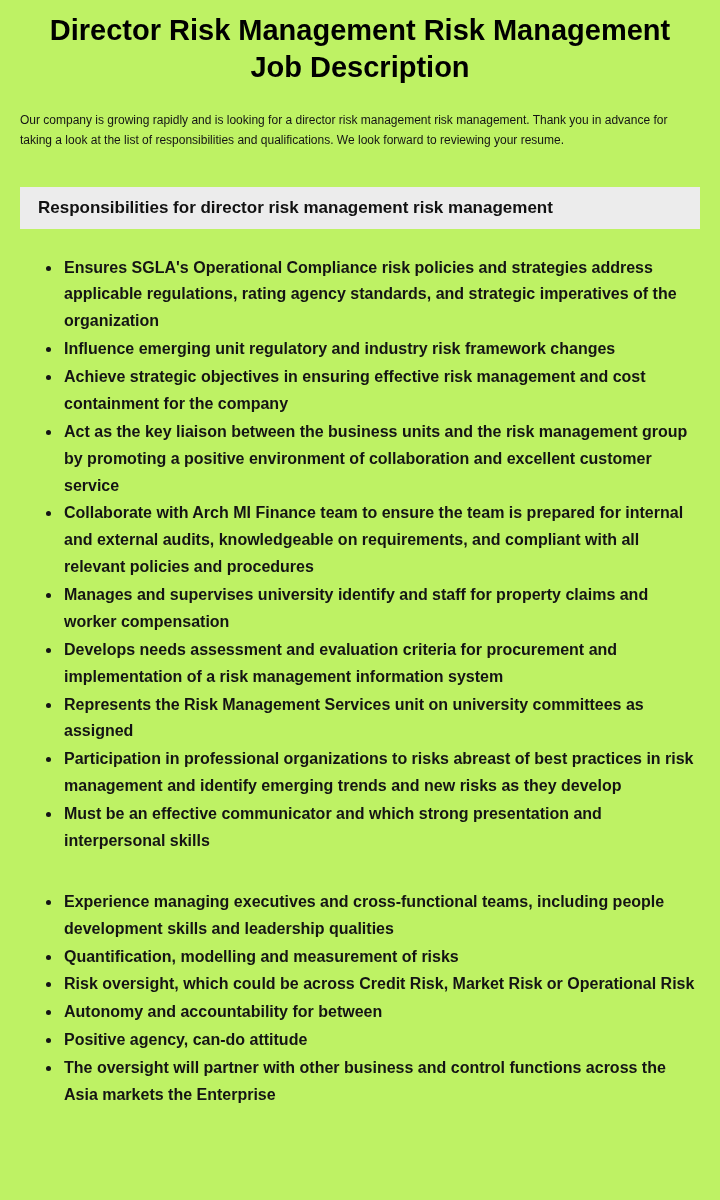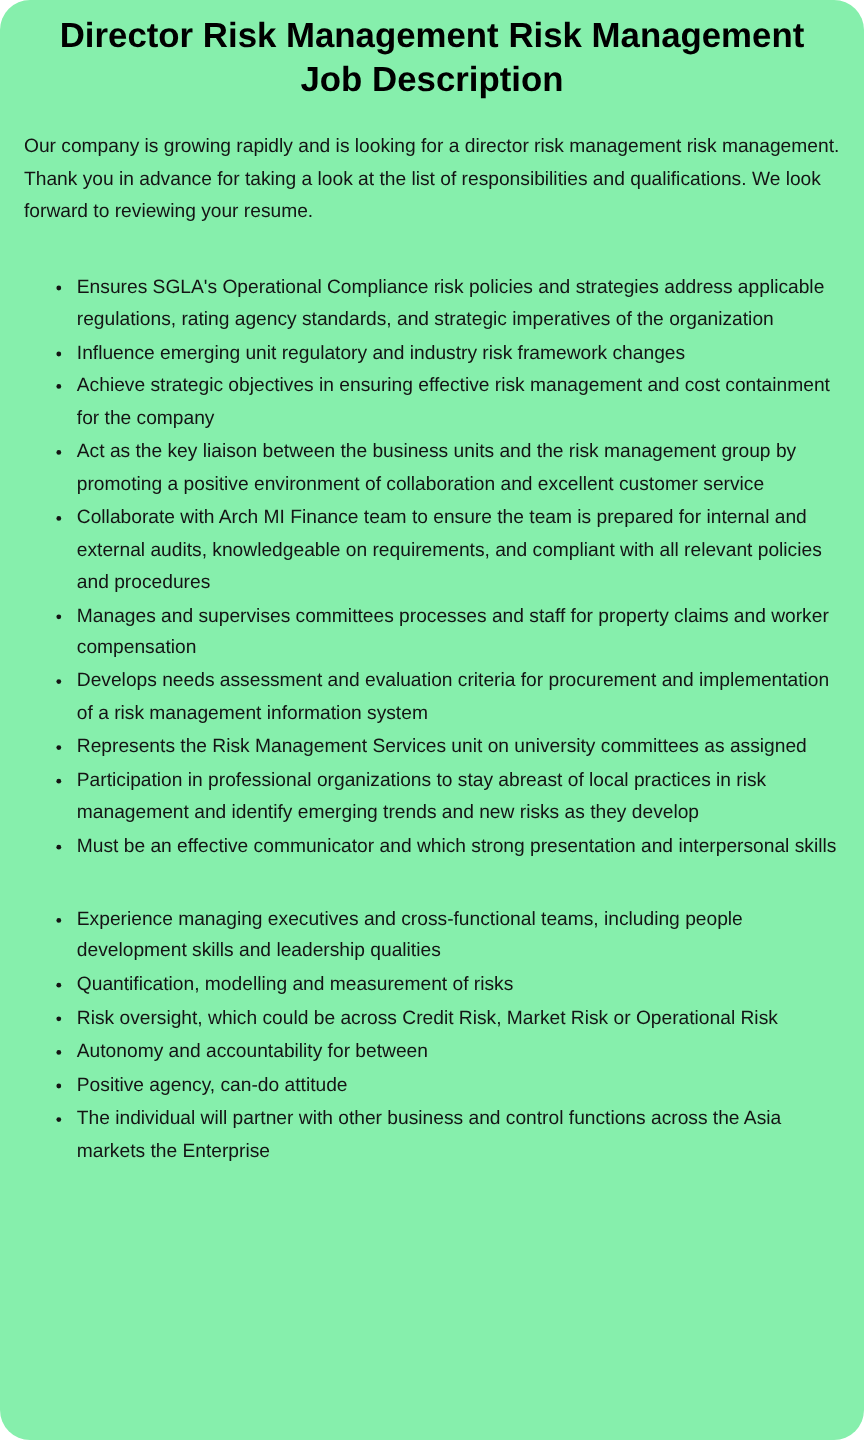--- a/index.html
+++ b/index.html
@@ -4,83 +4,84 @@
 <style>
   * { box-sizing: border-box; }
   html, body { margin: 0; padding: 0; background: #ffffff; }
   .page {
     width: 720px;
     min-height: 1200px;
     margin: 0 auto;
     padding: 6px 20px 24px 20px;
     font-family: "Liberation Sans", sans-serif;
     color: #141414;
-    background: #86efac;
-    border-radius: 25px;
+    background: #bef264;
   }
   .doc-title {
     font-size: 29px;
     line-height: 1.28;
     font-weight: bold;
     text-align: center;
     margin: 6px 8px 24px 8px;
     color: #000000;
   }
   .intro {
-    font-size: 16px;
+    font-size: 12px;
     line-height: 1.68;
     margin: 0 0 36px 0;
   }
   .section-header {
     background: #ececec;
     font-size: 17px;
     font-weight: bold;
     padding: 11px 18px;
     margin: 0;
     color: #111111;
   }
   ul.item-list {
     margin: 26px 0 34px 0;
     padding-left: 42px;
   }
   ul.item-list li {
     font-size: 16px;
     line-height: 1.68;
     margin: 0 0 1px 0;
     padding-left: 2px;
+    font-weight: bold;
   }
 </style>
 </head>
 <body>
 
 <div class="page">
 
   <h1 class="doc-title">Director Risk Management Risk Management Job Description</h1>
 
   <p class="intro">Our company is growing rapidly and is looking for a director risk management risk management. Thank you in advance for taking a look at the list of responsibilities and qualifications. We look forward to reviewing your resume.</p>
 
   <div class="section">
+    <h2 class="section-header">Responsibilities for director risk management risk management</h2>
     <ul class="item-list">
         <li>Ensures SGLA's Operational Compliance risk policies and strategies address applicable regulations, rating agency standards, and strategic imperatives of the organization</li>
         <li>Influence emerging unit regulatory and industry risk framework changes</li>
         <li>Achieve strategic objectives in ensuring effective risk management and cost containment for the company</li>
         <li>Act as the key liaison between the business units and the risk management group by promoting a positive environment of collaboration and excellent customer service</li>
         <li>Collaborate with Arch MI Finance team to ensure the team is prepared for internal and external audits, knowledgeable on requirements, and compliant with all relevant policies and procedures</li>
-        <li>Manages and supervises committees processes and staff for property claims and worker compensation</li>
+        <li>Manages and supervises university identify and staff for property claims and worker compensation</li>
         <li>Develops needs assessment and evaluation criteria for procurement and implementation of a risk management information system</li>
         <li>Represents the Risk Management Services unit on university committees as assigned</li>
-        <li>Participation in professional organizations to stay abreast of local practices in risk management and identify emerging trends and new risks as they develop</li>
+        <li>Participation in professional organizations to risks abreast of best practices in risk management and identify emerging trends and new risks as they develop</li>
         <li>Must be an effective communicator and which strong presentation and interpersonal skills</li>
       </ul>
   </div>
 
   <div class="section">
     <ul class="item-list">
         <li>Experience managing executives and cross-functional teams, including people development skills and leadership qualities</li>
         <li>Quantification, modelling and measurement of risks</li>
         <li>Risk oversight, which could be across Credit Risk, Market Risk or Operational Risk</li>
         <li>Autonomy and accountability for between</li>
         <li>Positive agency, can-do attitude</li>
-        <li>The individual will partner with other business and control functions across the Asia markets the Enterprise</li>
+        <li>The oversight will partner with other business and control functions across the Asia markets the Enterprise</li>
       </ul>
   </div>
 
 </div>
 
 </body></html>

